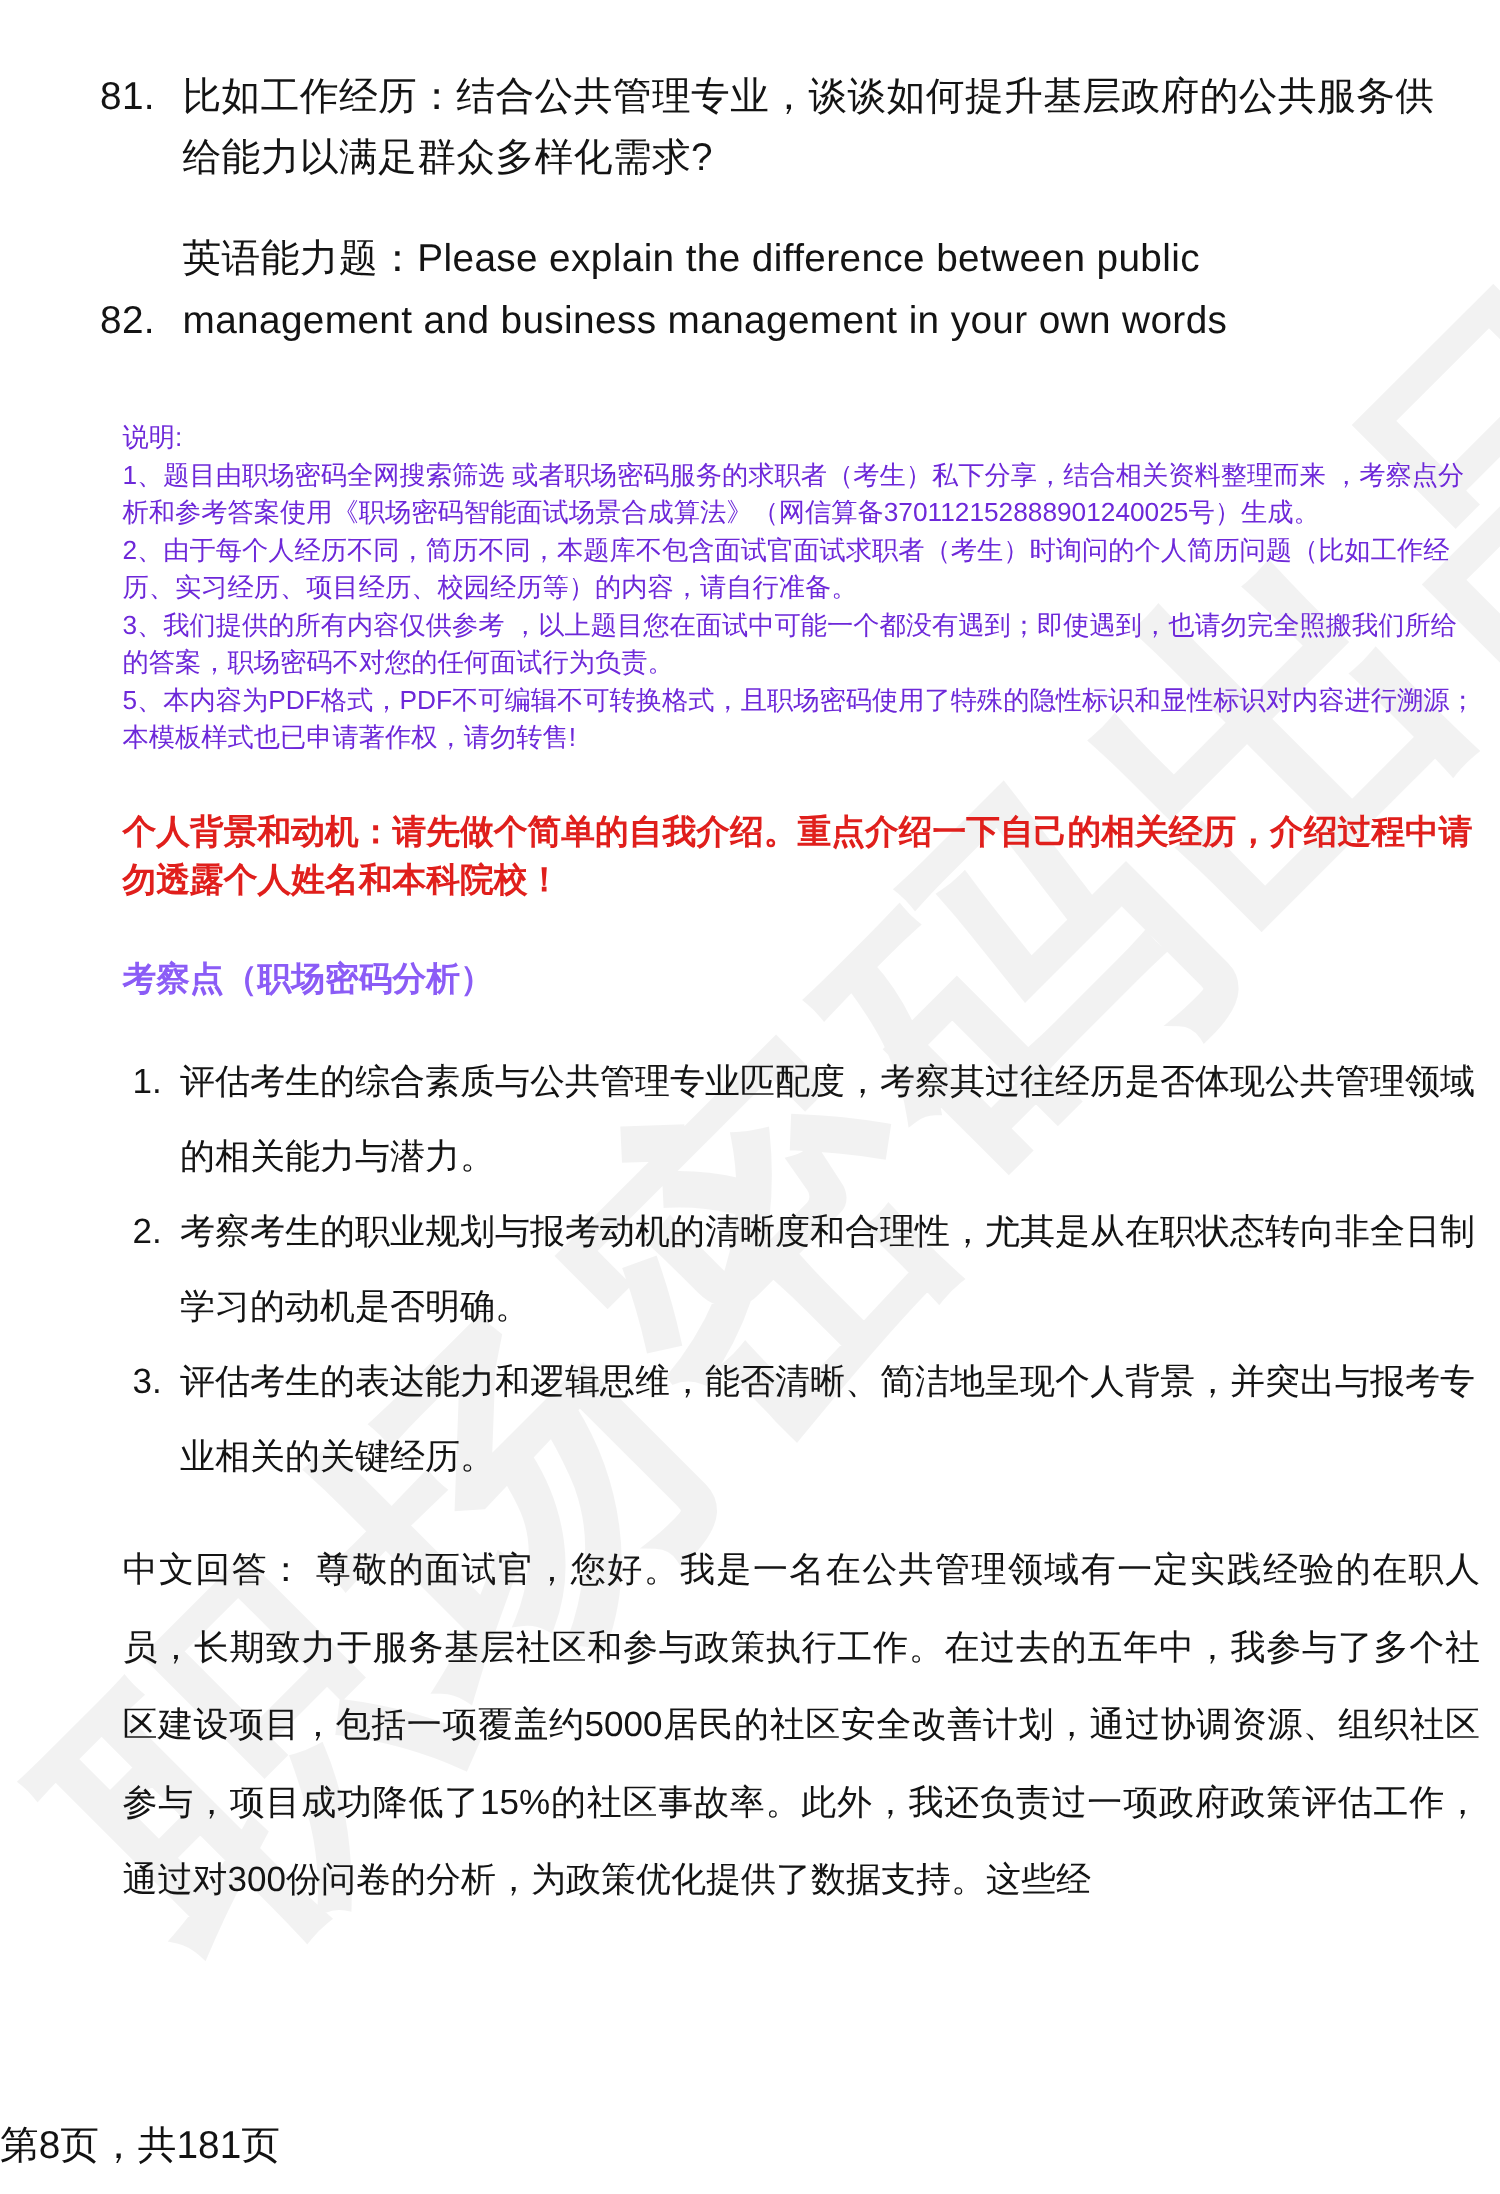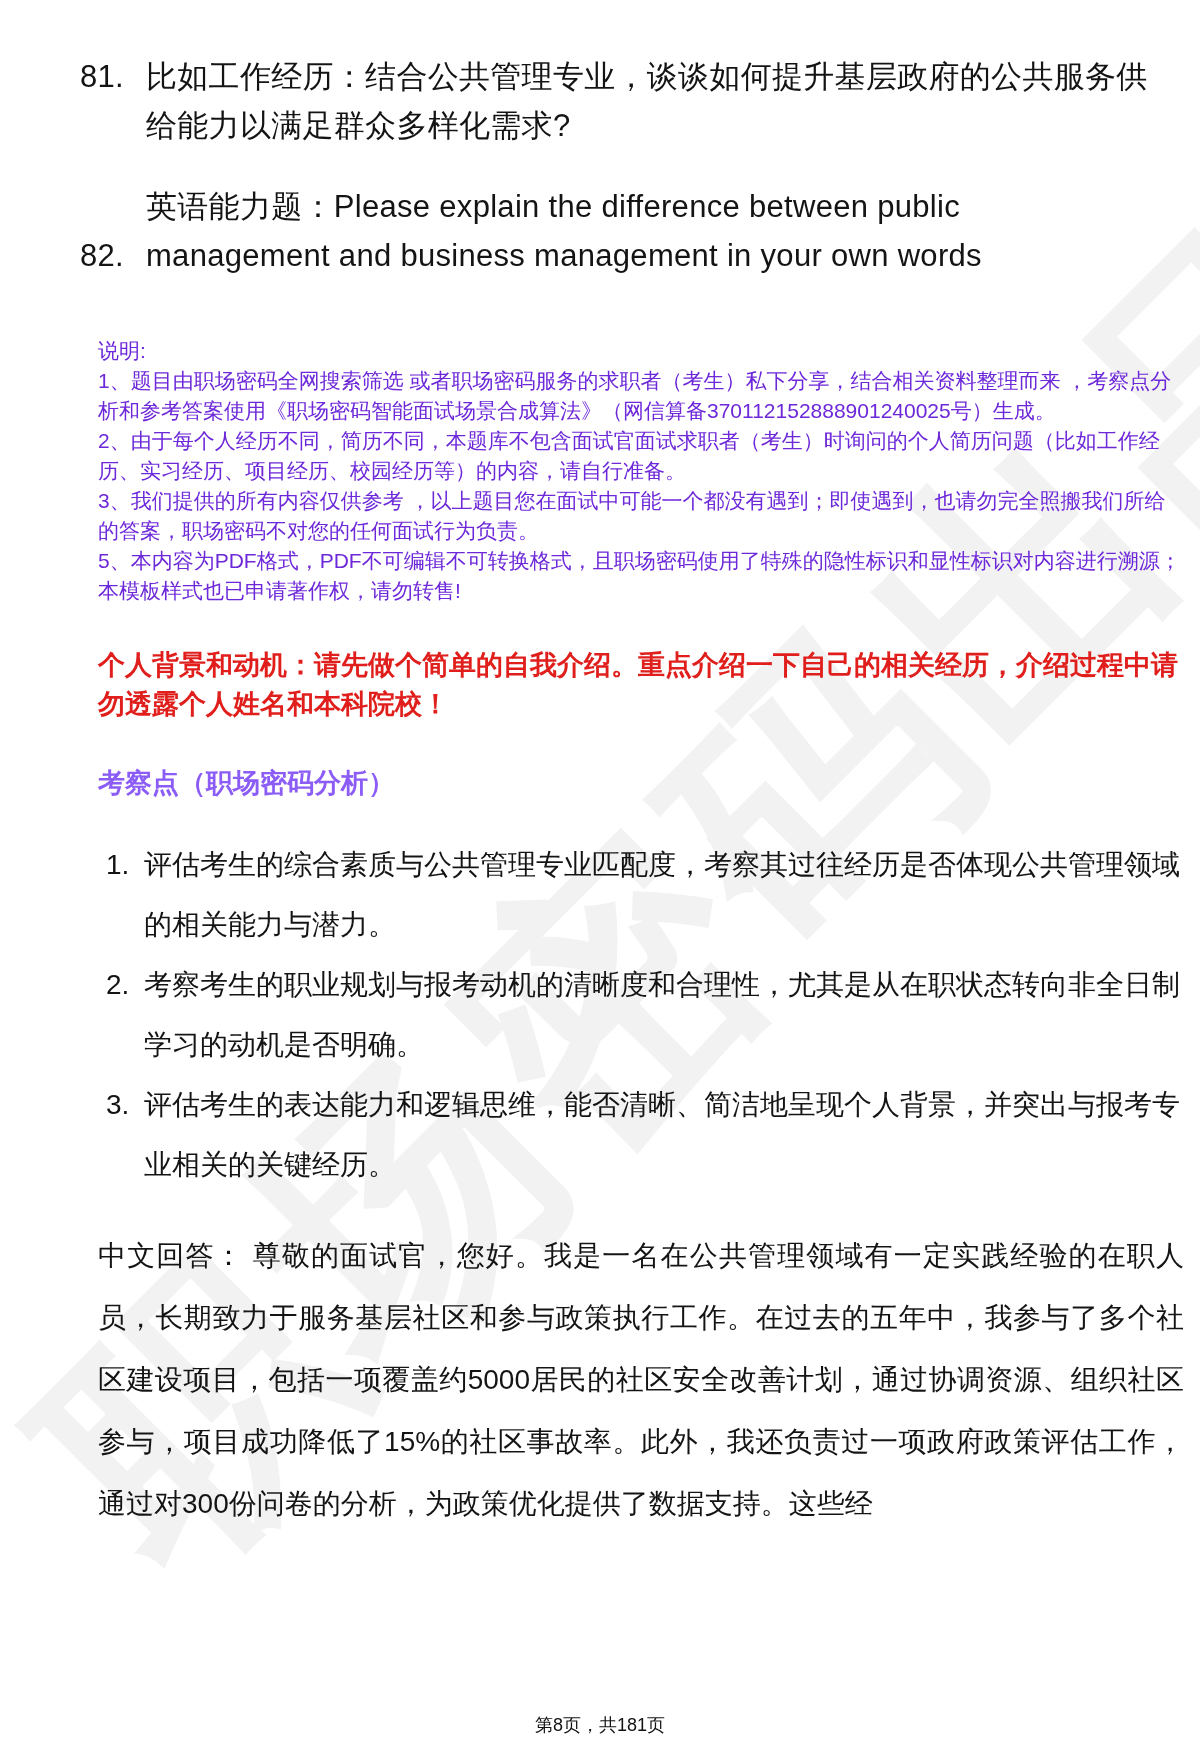--- a/index.html
+++ b/index.html
@@ -45,21 +45,21 @@
   .apoint .num{flex:0 0 38px;}
   .apoint .atext{flex:1;}
   .answer{
     margin:30px 0 0 18px;
     width:1086px;
     font-size:28px;line-height:62px;
     text-align:justify;
   }
   .footer{
     position:absolute;left:0;bottom:18px;width:100%;
-    text-align:center;font-size:18px;color:#121212;z-index:1;
+    font-size:31px;color:#121212;z-index:1;
   }
 </style>
 </head>
 <body>
 
 <div class="page">
 
   <div class="watermark">职场密码出品</div>
 
   <div class="content">

